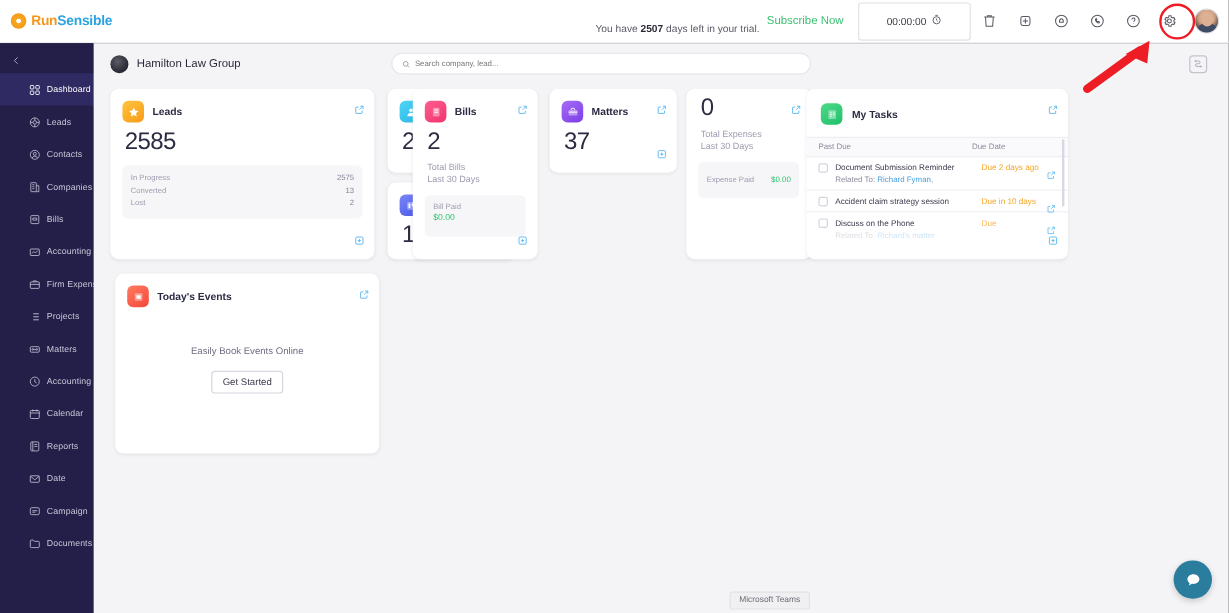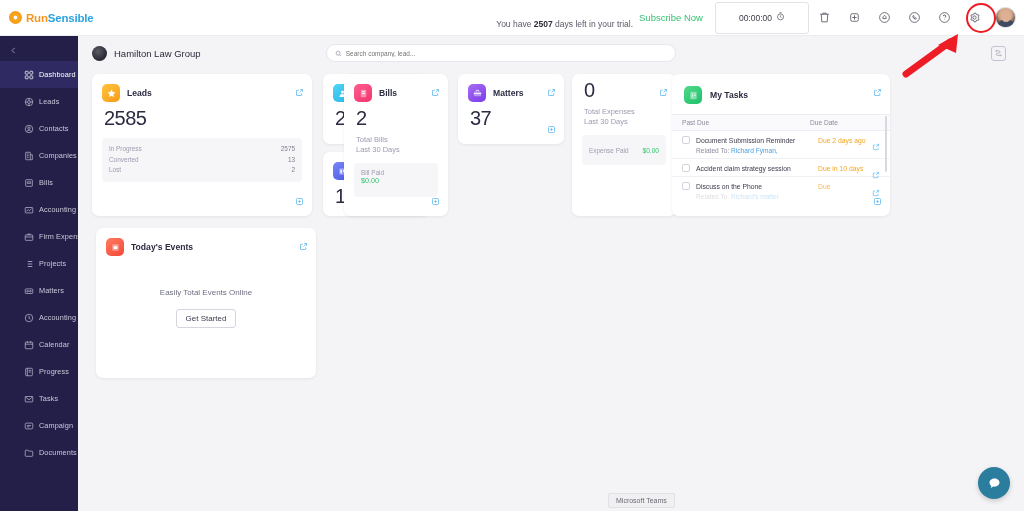--- a/index.html
+++ b/index.html
@@ -372,31 +372,31 @@
       <span class="nav-label">Calendar</span>
     </div>
 
     <div class="nav-item">
       <span class="nav-ico">
           <svg width="10" height="10" viewBox="0 0 24 24" fill="none" stroke="#c9c7da" stroke-width="1.6">
             <rect x="4" y="3" width="16" height="18" rx="2"></rect>
             <path d="M8 3v18M11 8h6M11 12h6"></path>
           </svg>
         </span>
-      <span class="nav-label">Progress</span>
+      <span class="nav-label">Reports</span>
     </div>
 
     <div class="nav-item">
       <span class="nav-ico">
           <svg width="10" height="10" viewBox="0 0 24 24" fill="none" stroke="#c9c7da" stroke-width="1.6">
             <rect x="3" y="6" width="18" height="13" rx="1.5"></rect>
             <path d="M3.5 7l8.5 7 8.5-7"></path>
           </svg>
         </span>
-      <span class="nav-label">Tasks</span>
+      <span class="nav-label">Date</span>
     </div>
 
     <div class="nav-item">
       <span class="nav-ico">
           <svg width="10" height="10" viewBox="0 0 24 24" fill="none" stroke="#c9c7da" stroke-width="1.6">
             <rect x="3" y="5" width="18" height="14" rx="3"></rect>
             <path d="M7 11h10M7 14h6"></path>
           </svg>
         </span>
       <span class="nav-label">Campaign</span>
@@ -688,21 +688,21 @@
               </svg>
           </div>
           <span class="card-title">Today's Events</span>
         </div>
         <span class="ext-ico">
           <svg width="9" height="9" viewBox="0 0 24 24" fill="none" stroke="#57b6ef" stroke-width="2">
               <path d="M14 4h6v6M20 4l-8 8M18 14v5a1 1 0 01-1 1H5a1 1 0 01-1-1V7a1 1 0 011-1h5"></path>
             </svg>
         </span>
         <div class="events-body">
-          <span class="events-text">Easily Total Events Online</span>
+          <span class="events-text">Easily Book Events Online</span>
           <button class="get-started">Get Started</button>
         </div>
       </div>
 
     </div>
 
     <div class="chat-btn">
       <svg width="15" height="15" viewBox="0 0 24 24" fill="#ffffff">
         <path d="M12 4c4.4 0 8 2.9 8 6.5S16.4 17 12 17c-.7 0-1.4-.1-2-.2L6 19l.9-3.1C5.1 14.6 4 12.7 4 10.5 4 6.9 7.6 4 12 4z"></path>
       </svg>

